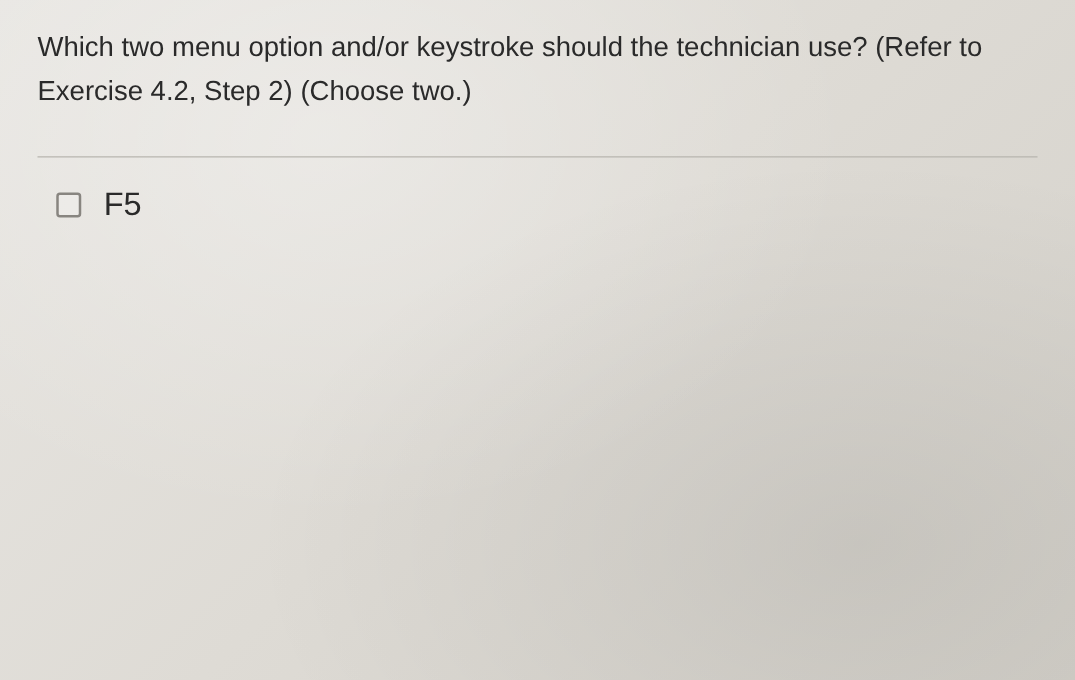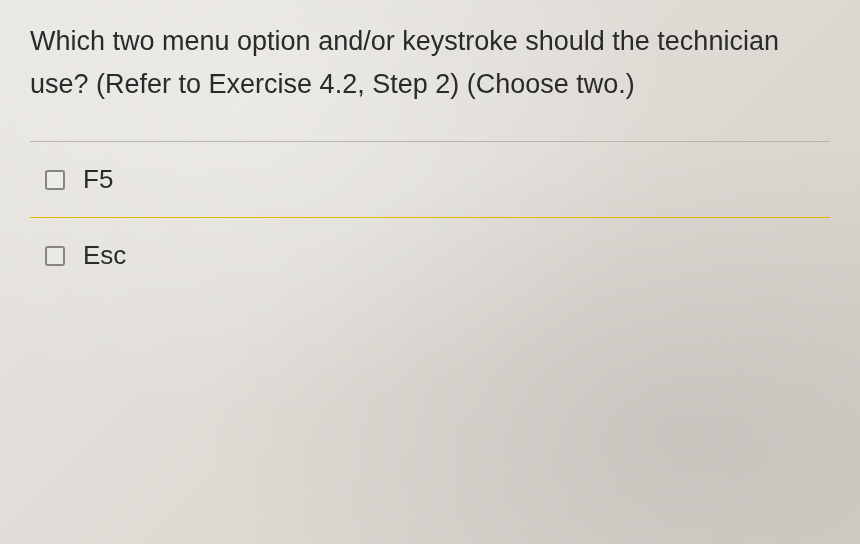--- a/index.html
+++ b/index.html
@@ -21,38 +21,38 @@
       position: absolute;
       top: 0;
       left: 0;
       right: 0;
       bottom: 0;
       background: radial-gradient(ellipse at 30% 20%, rgba(255,255,255,0.3) 0%, transparent 50%),
                   radial-gradient(ellipse at 80% 80%, rgba(0,0,0,0.08) 0%, transparent 50%);
       pointer-events: none;
     }
     .question-text {
-      font-size: 27px;
+      font-size: 22px;
       color: #2a2a2a;
       line-height: 1.6;
       margin-bottom: 35px;
       position: relative;
       z-index: 1;
       font-weight: 400;
     }
     .options-container {
       position: relative;
       z-index: 1;
       border-top: 1px solid #b8b5af;
     }
     .option-row {
       display: flex;
       align-items: center;
       padding: 22px 15px;
-      border-bottom: 1px solid #eab308;
+      border-bottom: 4px solid #eab308;
       gap: 18px;
     }
     .option-row:last-child {
       border-bottom: none;
     }
     .checkbox {
       width: 20px;
       height: 20px;
       border: 2px solid #888580;
       border-radius: 3px;
@@ -69,17 +69,13 @@
 </head>
 <body>
 
 <div class="question-text">Which two menu option and/or keystroke should the technician use? (Refer to Exercise 4.2, Step 2) (Choose two.)</div>
 
 <div class="options-container">
   <div class="option-row">
     <div class="checkbox"></div>
     <span class="option-label">F5</span>
   </div>
-  <div class="option-row">
-    <div class="checkbox"></div>
-    <span class="option-label">Esc</span>
-  </div>
 </div>
 
 </body></html>

